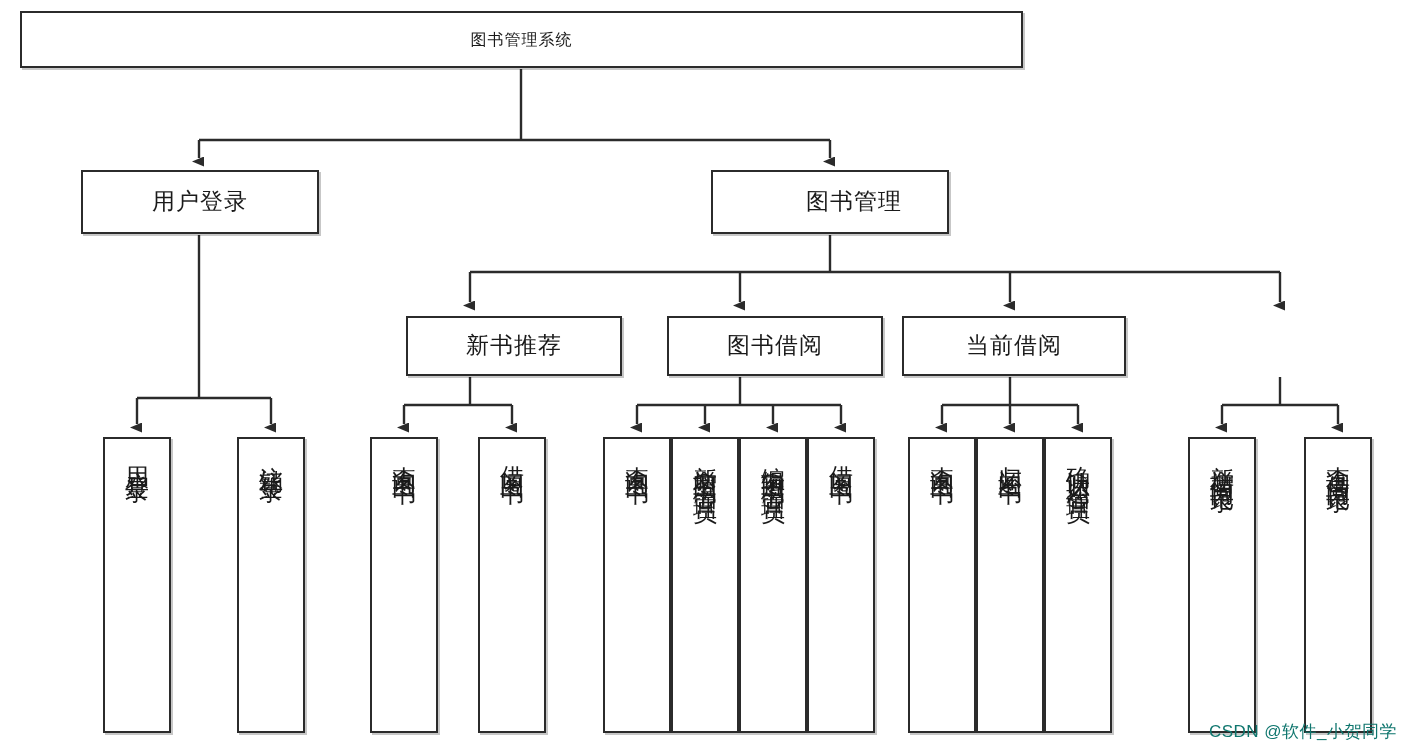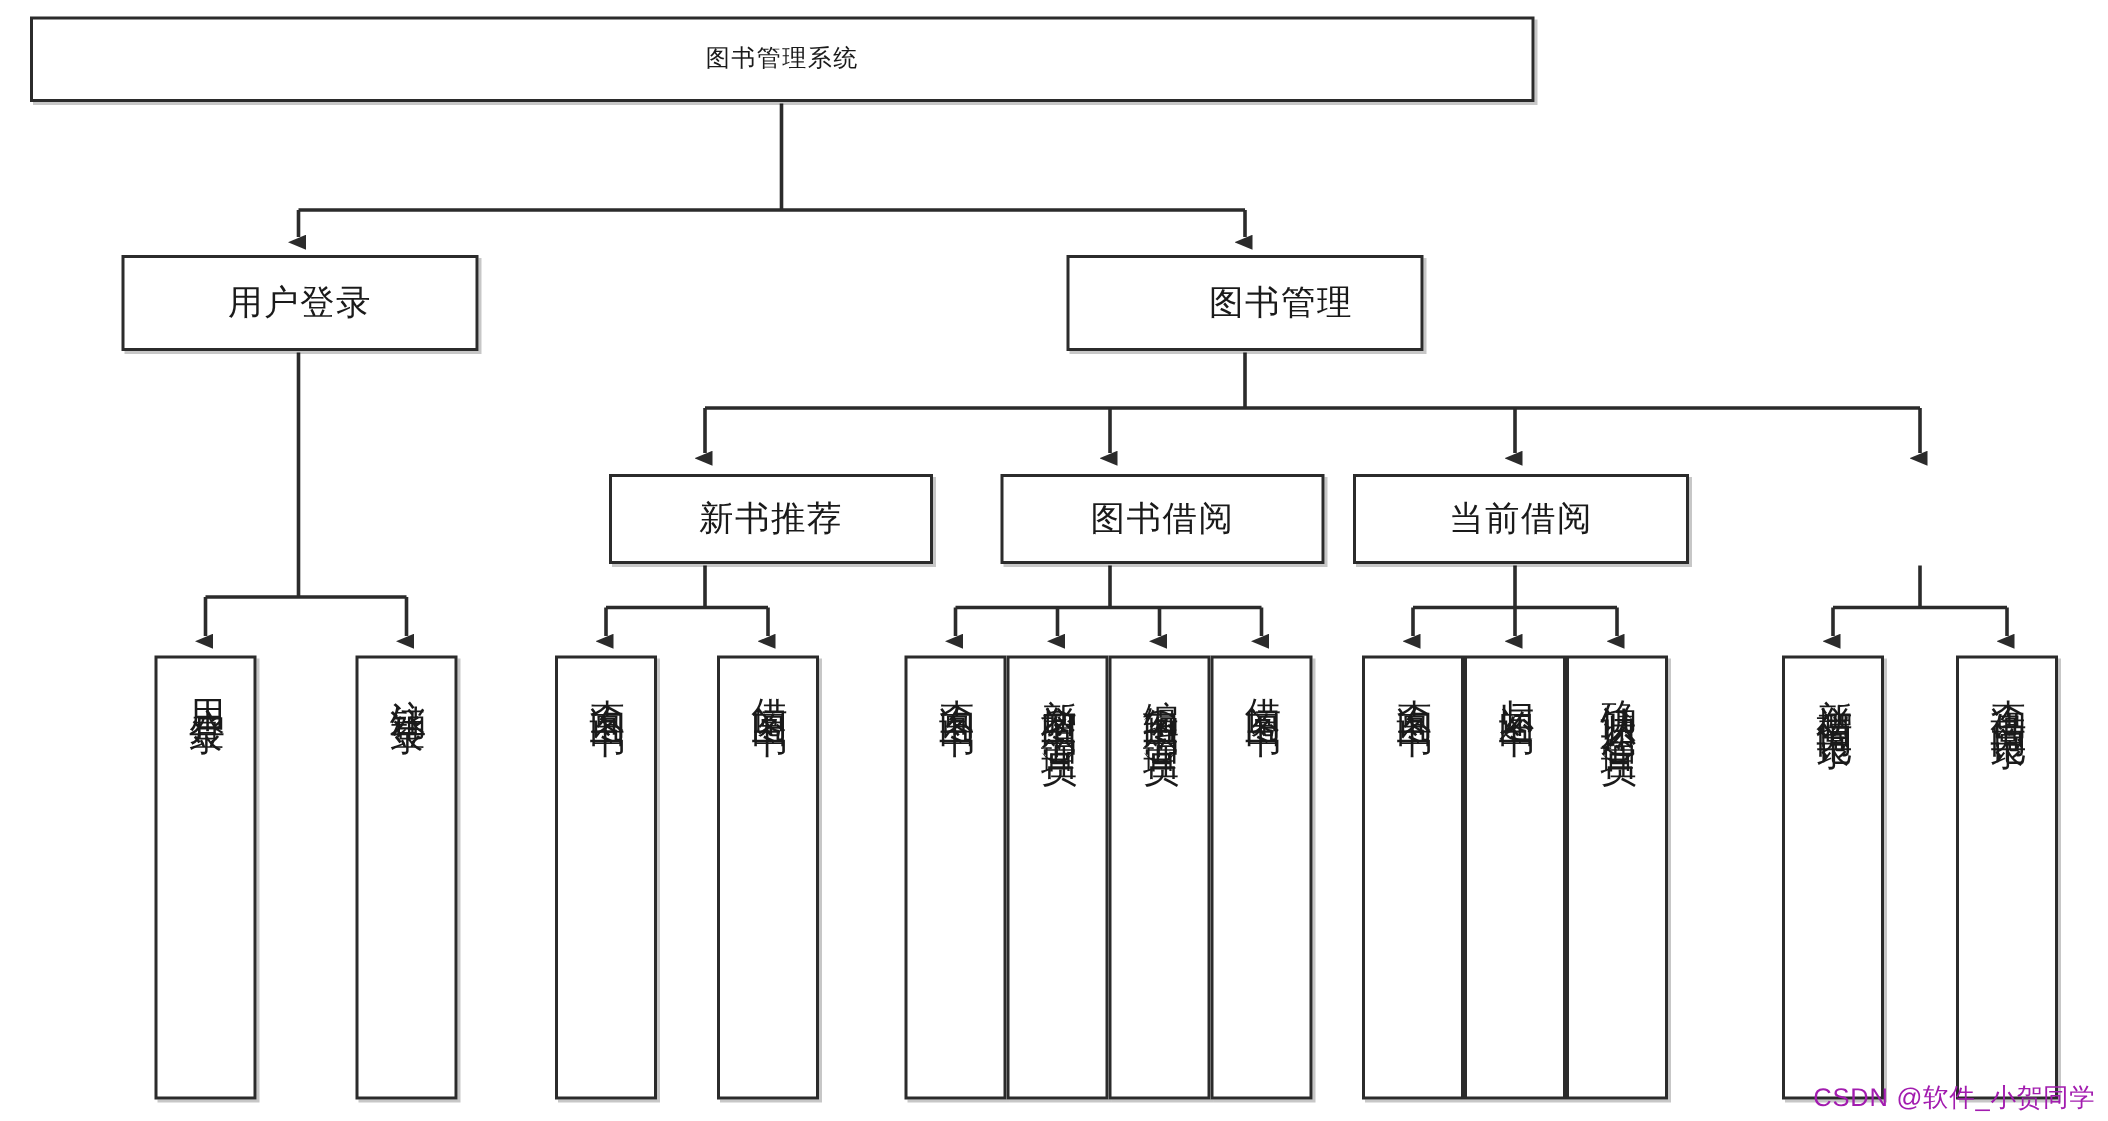--- a/index.html
+++ b/index.html
@@ -37,21 +37,21 @@
     text-orientation:upright;
     font-size:24px;
     letter-spacing:5px;
     line-height:1;
     white-space:nowrap;
   }
   .watermark{
     position:absolute;
     right:8px;bottom:4px;
     font-size:17px;
-    color:#a21caf;
+    color:#0f766e;
     letter-spacing:0.5px;
     user-select:none;
     white-space:nowrap;
   }
 </style>
 </head>
 <body>
 
 <div id="canvas">
 

